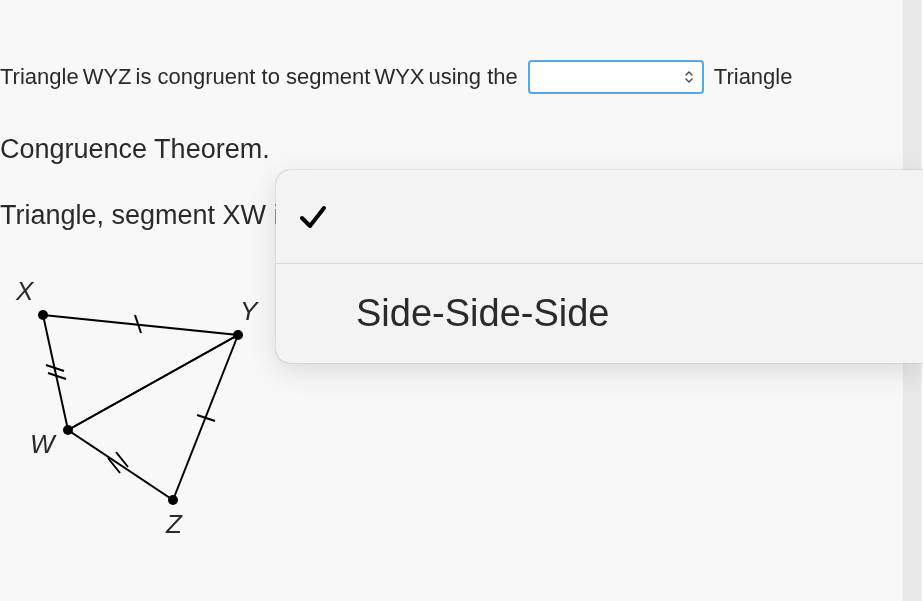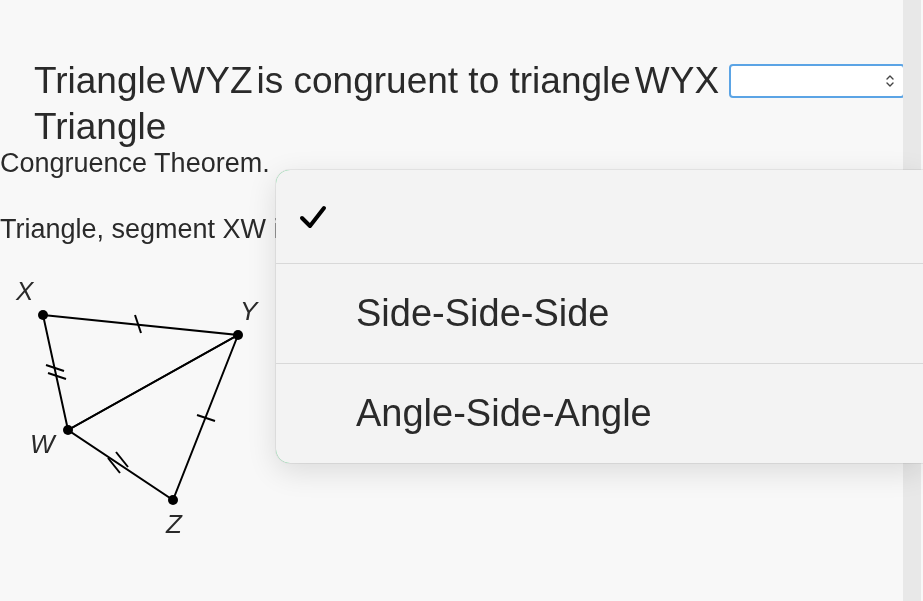--- a/index.html
+++ b/index.html
@@ -13,31 +13,31 @@
       width: 923px;
       height: 601px;
       position: relative;
       overflow: hidden;
       padding-top: 60px;
     }
     .content {
       padding: 0 0 0 0;
     }
     .line1 {
-      font-size: 37px;
+      font-size: 22px;
       color: #2a2a2a;
       display: flex;
       align-items: center;
       flex-wrap: wrap;
       gap: 4px;
-      margin-left: 34px;
     }
     .line2 {
       font-size: 27px;
       color: #2a2a2a;
+      margin-top: 40px;
     }
     .line3 {
       font-size: 27px;
       color: #2a2a2a;
       margin-top: 35px;
     }
     .italic {
     }
     .select-box {
       display: inline-flex;
@@ -105,22 +105,23 @@
   </style>
 </head>
 <body>
 
 <div class="scrollbar"></div>
 
 <div class="content">
   <div class="line1">
     <span>Triangle </span>
     <span class="italic">WYZ</span>
-    <span> is congruent to triangle </span>
+    <span> is congruent to segment </span>
     <span class="italic">WYX</span>
+    <span> using the</span>
     <span class="select-box">
       <span class="select-caret">
         <svg width="10" height="16" viewBox="0 0 10 16">
             <path d="M2 6 L5 3 L8 6 M2 10 L5 13 L8 10" stroke="#444" stroke-width="1.4" fill="none" stroke-linecap="round" stroke-linejoin="round"></path>
           </svg>
       </span>
     </span>
     <span>Triangle</span>
   </div>
   <div class="line2">Congruence Theorem.</div>
@@ -166,16 +167,13 @@
 <div class="dropdown">
   <div class="dropdown-option checked">
     <svg class="checkmark" viewBox="0 0 30 30">
       <path d="M4 16 L12 24 L26 6" stroke="#000" stroke-width="4" fill="none" stroke-linecap="round" stroke-linejoin="round"></path>
     </svg>
     <span></span>
   </div>
   <div class="dropdown-option">
     <span>Side-Side-Side</span>
   </div>
-  <div class="dropdown-option">
-    <span>Angle-Side-Angle</span>
-  </div>
 </div>
 
 </body></html>

